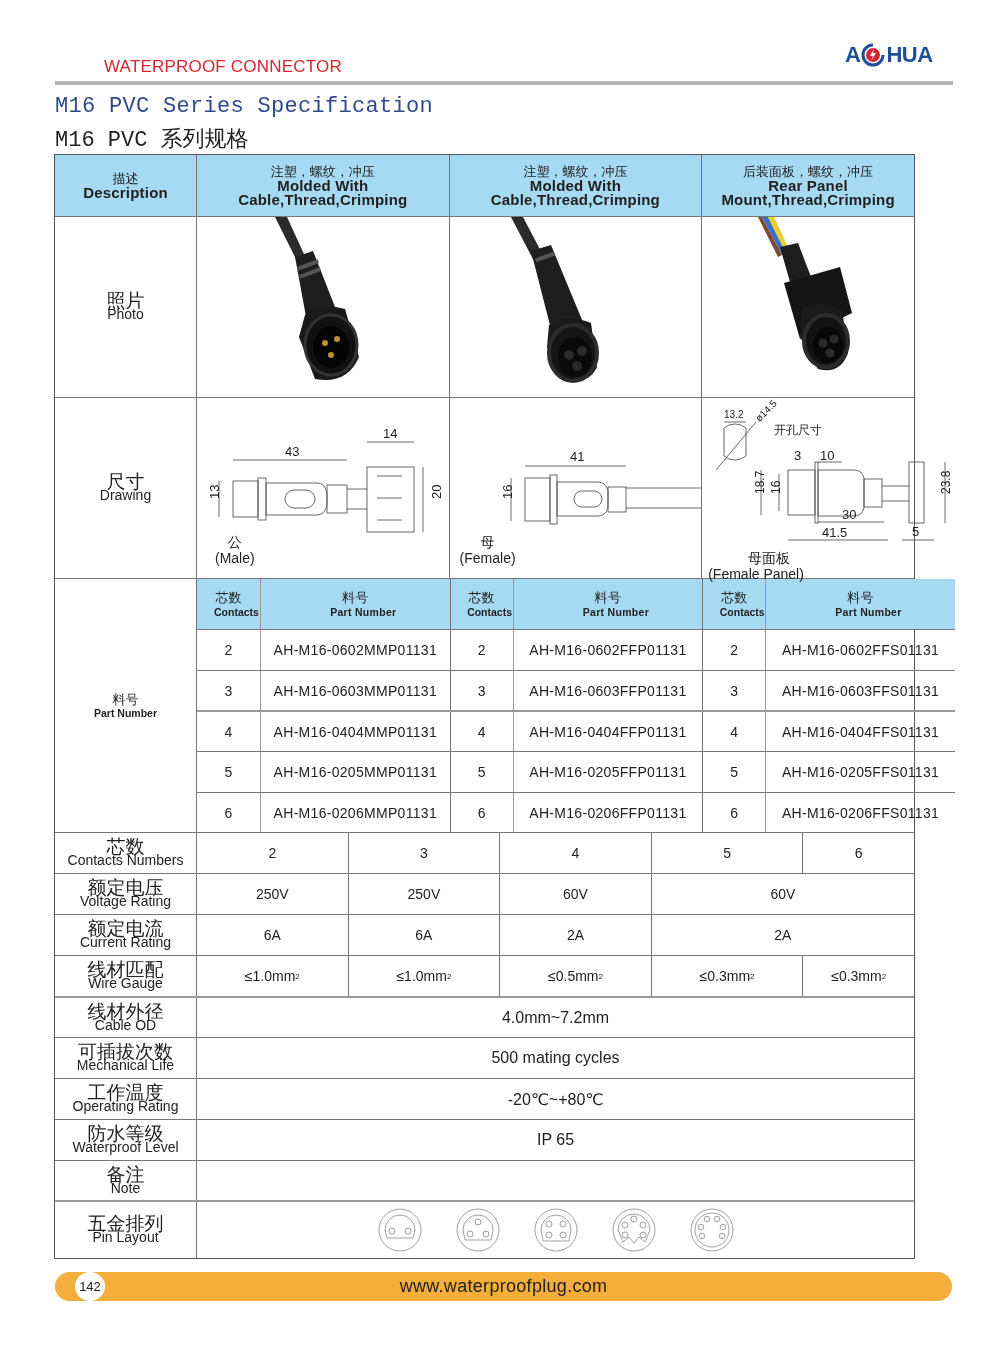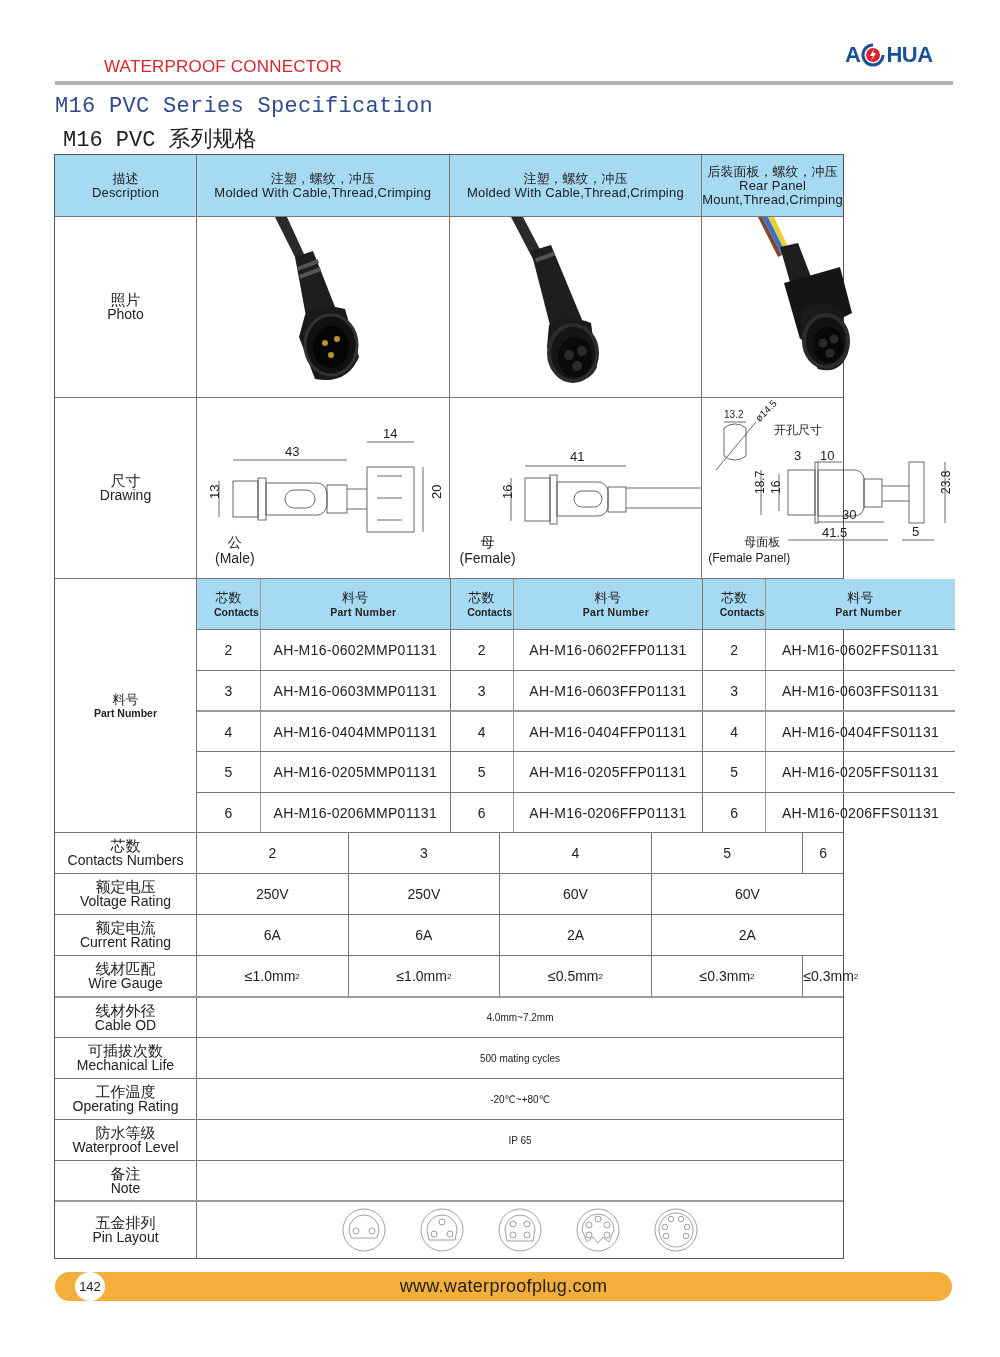--- a/index.html
+++ b/index.html
@@ -5,34 +5,34 @@
   * { box-sizing: border-box; margin: 0; padding: 0; }
   html, body { width: 1000px; height: 1357px; background: #ffffff; }
   body { position: relative; font-family: "Liberation Sans", "DejaVu Sans", sans-serif; color: #222; overflow: hidden; }
 
   .hdr-title { position: absolute; left: 72px; top: 57px; font-size: 17px; color: #d8262e; letter-spacing: 0.2px; font-family: "Liberation Sans", sans-serif; margin-left: 32px; }
   .logo { position: absolute; left: 845px; top: 40px; height: 30px; display: flex; align-items: center; font-family: "Liberation Sans", sans-serif; font-weight: bold; font-size: 22px; color: #1d4f9a; letter-spacing: -0.5px; }
   .logo .mark { width: 24px; height: 24px; display: inline-block; margin: 0 1px; }
   .hdr-rule { position: absolute; left: 55px; top: 81px; width: 898px; height: 4px; background: #b5b5b5; }
 
   .title-en { position: absolute; left: 55px; top: 94px; font-family: "Liberation Mono", "DejaVu Sans Mono", monospace; font-size: 22px; color: #2f4a8c; letter-spacing: 0.3px; }
-  .title-cn { position: absolute; left: 55px; top: 124px; font-family: "Liberation Mono", "DejaVu Sans Mono", monospace; font-size: 22px; color: #222; margin-left: 8px; }
-
-  .grid { position: absolute; left: 54px; top: 154px; width: 790px; border: 1px solid #555; }
+  .title-cn { position: absolute; left: 55px; top: 124px; font-family: "Liberation Mono", "DejaVu Sans Mono", monospace; font-size: 22px; color: #222; }
+
+  .grid { position: absolute; left: 54px; top: 154px; width: 861px; border: 1px solid #555; }
   .row { display: flex; border-top: 1px solid #777; }
   .row:first-child { border-top: none; }
   .row.thick { border-top: 2px solid #9a9a9a; }
   .cell { border-left: 1px solid #777; display: flex; flex-direction: column; align-items: center; justify-content: center; text-align: center; }
   .cell:first-child { border-left: none; }
   .lbl { width: 141px; flex: none; }
-  .lbl .cn { font-size: 15px; color: #222; line-height: 15px; font-family: Liberation Serif, serif; }
+  .lbl .cn { font-size: 19px; color: #222; line-height: 15px; font-family: Liberation Serif, serif; }
   .lbl .en { font-size: 14px; font-weight: normal; color: #222; line-height: 13px; }
   .blue { background: #a6d9f2; }
   .h-cn { font-size: 13px; line-height: 15px; }
-  .h-en { font-size: 13px; font-weight: normal; line-height: 14px; letter-spacing: 0.2px; }
+  .h-en { font-size: 15px; font-weight: bold; line-height: 14px; letter-spacing: 0.2px; }
 
   .col3 { width: 252.6px; flex: none; }
   .photo { height: 181px; }
   .drawing { height: 181px; position: relative; }
   .drawing svg { display: block; }
 
   .pn-block { display: flex; }
   .pn-left { width: 141px; flex: none; display: flex; flex-direction: column; align-items: center; justify-content: center; }
   .pn-right { flex: 1; border-left: 1px solid #777; }
   .pn-row { display: flex; border-top: 1px solid #777; height: 40.7px; }
@@ -40,21 +40,21 @@
   .pn-row.thick { border-top: 2px solid #9a9a9a; }
   .pn-c { width: 63px; flex: none; display: flex; align-items: center; justify-content: center; border-left: 1px solid #777; font-size: 14px; }
   .pn-c:first-child { border-left: none; }
   .pn-p { width: 189.6px; flex: none; display: flex; align-items: center; justify-content: center; border-left: 1px solid #999; font-size: 14px; letter-spacing: 0.3px; }
   .pn-row.head .pn-c, .pn-row.head .pn-p { flex-direction: column; background: #a6d9f2; }
   .pn-row.head .cn { font-size: 13px; line-height: 15px; }
   .pn-row.head .en { font-size: 10.5px; font-weight: bold; line-height: 14px; margin-left: 16px; }
 
   .spec-row { height: 41px; }
   .spec5 { width: 151.6px; flex: none; font-size: 14px; }
-  .spanall { flex: 1; font-size: 10px; }
+  .spanall { flex: 1; font-size: 16px; }
   sup { font-size: 8px; vertical-align: 6px; }
 
   .pin-row { height: 58px; }
   .note-row { height: 40px; }
   .pins { flex: 1; display: flex; flex-direction: row; justify-content: center; gap: 32px; }
 
   .footer { position: absolute; left: 55px; top: 1272px; width: 897px; height: 29px; border-radius: 15px; background: #f3ae3b; }
   .footer .page { position: absolute; left: 20px; top: 0; width: 30px; height: 29px; background: #fff; border-radius: 50%; display: flex; align-items: center; justify-content: center; font-size: 13px; color: #222; }
   .footer .url { position: absolute; left: 0; right: 0; top: 4px; text-align: center; font-size: 18px; color: #222; letter-spacing: 0.3px; }
 </style>
@@ -224,21 +224,21 @@
         <text x="72" y="36" fill="#222" stroke="none" font-size="12">开孔尺寸</text>
         <text x="92" y="62" fill="#222" stroke="none" font-size="13">3</text>
         <text x="118" y="62" fill="#222" stroke="none" font-size="13">10</text>
         <text x="56" y="102" fill="#222" stroke="none" font-size="12" transform="rotate(-90 56 96)">18.7</text>
         <text x="74" y="100" fill="#222" stroke="none" font-size="12" transform="rotate(-90 74 96)">16</text>
         <text x="140" y="121" fill="#222" stroke="none" font-size="13">30</text>
         <text x="120" y="139" fill="#222" stroke="none" font-size="13">41.5</text>
         <text x="240" y="104" fill="#222" stroke="none" font-size="12" transform="rotate(-90 240 96)">23.8</text>
         <text x="210" y="138" fill="#222" stroke="none" font-size="13">5</text>
       </svg>
-      <div style="position:absolute;left:6px;top:136px;text-align:center;font-size:12px;line-height:16px;">
+      <div style="position:absolute;left:6px;top:152px;text-align:center;font-size:14px;line-height:16px;">
         <div style="padding-left:26px;text-align:center;">母面板</div>
         <div>(Female Panel)</div>
       </div>
     </div>
   </div>
 
   <div class="row pn-block">
     <div class="pn-left">
       <div class="cn" style="font-size:13px;line-height:15px;">料号</div>
       <div class="en" style="font-size:10.5px;font-weight:bold;line-height:13px;">Part Number</div>

